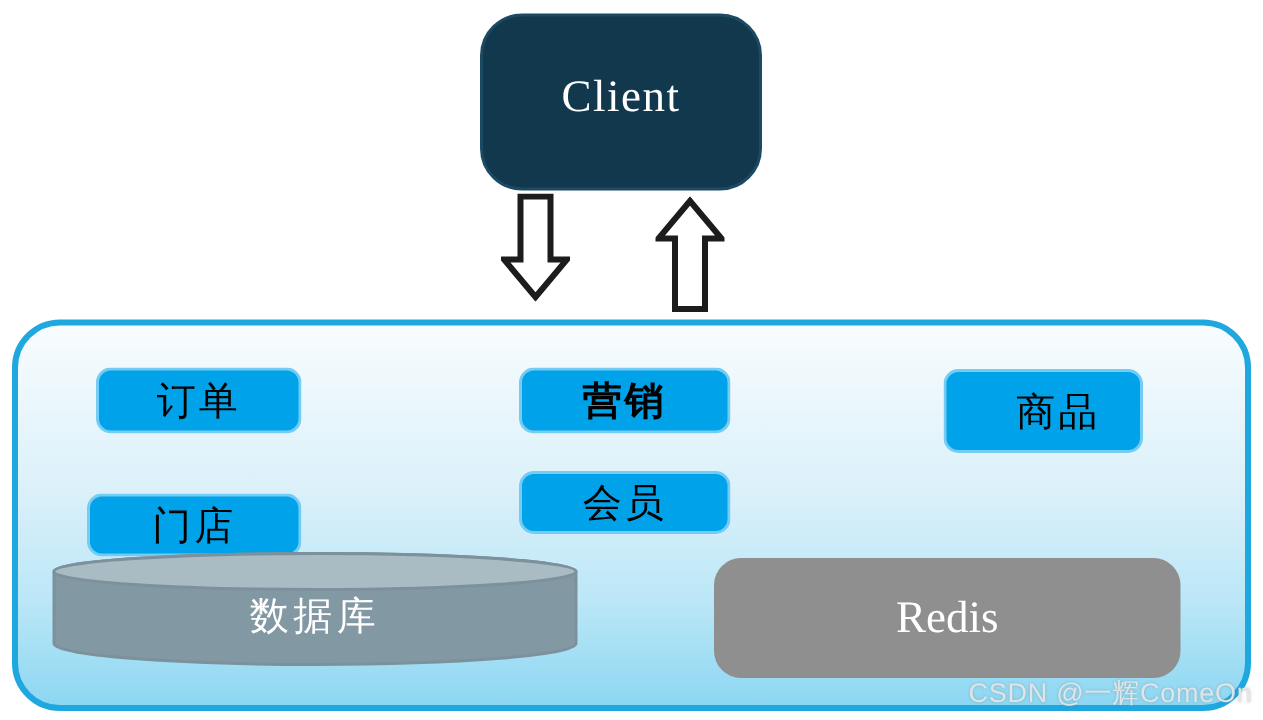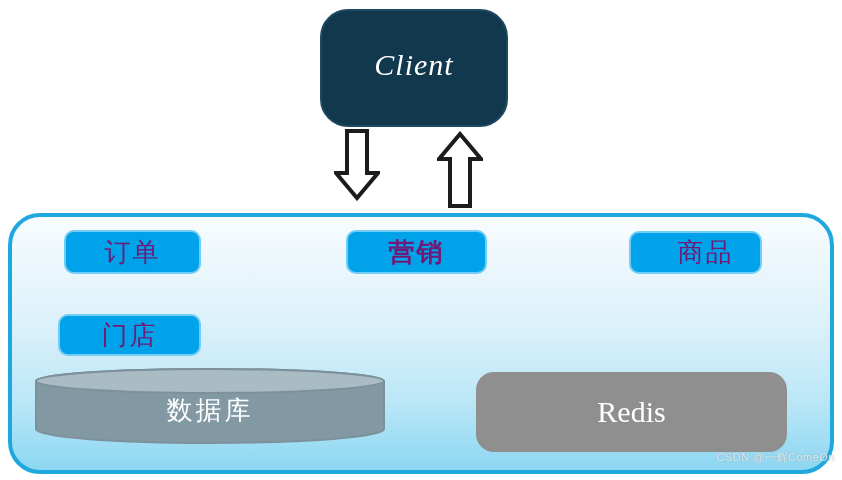--- a/index.html
+++ b/index.html
@@ -25,21 +25,21 @@
     overflow: hidden;
   }
   .stage { position: relative; width: 842px; height: 480px; background: #ffffff; }
 
   
   .client-box {
     position: absolute; left: 320px; top: 9px; width: 188px; height: 118px;
     background: var(--client-bg);
     border: 2px solid var(--client-border);
     border-radius: 28px;
-    display: flex; align-items: center; justify-content: center; font-style: italic;
+    display: flex; align-items: center; justify-content: center;
   }
   .client-label {
     color: #ffffff; font-size: 30px; letter-spacing: 1px;
     transform: translateY(-3px);
   }
 
   
   .arrow { position: absolute; line-height: 0; }
   .arrow-down { left: 334px; top: 129px; }
   .arrow-up   { left: 437px; top: 131px; }
@@ -57,25 +57,25 @@
       var(--container-bottom) 100%);
   }
 
   
   .service {
     position: absolute;
     background: var(--service-bg);
     border: 2px solid var(--service-border);
     border-radius: 10px;
     display: flex; align-items: center; justify-content: center;
-    color: #701a75; font-size: 26px; letter-spacing: 2px;
+    color: #000000; font-size: 26px; letter-spacing: 2px; margin-top: 15px;
   }
   .svc-order     { left: 52px;  top: 13px; width: 137px; height: 44px; }
   .svc-marketing { left: 334px; top: 13px; width: 141px; height: 44px; font-weight: bold; }
-  .svc-goods     { left: 617px; top: 14px; width: 133px; height: 43px; padding-left: 20px; }
+  .svc-goods     { left: 617px; top: 14px; width: 133px; height: 56px; padding-left: 20px; }
   .svc-store     { left: 46px;  top: 97px; width: 143px; height: 42px; }
   .svc-member    { left: 334px; top: 82px; width: 141px; height: 42px; }
   .svc-franchise { left: 605px; top: 82px; width: 164px; height: 42px; }
 
   
   .cylinder {
     position: absolute; left: 22px; top: 150px; width: 352px; height: 88px;
   }
   .cylinder svg { position: absolute; left: 0; top: 0; }
   .cyl-label {
@@ -90,21 +90,21 @@
     background: var(--redis-bg);
     border-radius: 18px;
     display: flex; align-items: center; justify-content: center;
     color: #ffffff; font-size: 30px;
   }
 
   
   .watermark {
     position: absolute; right: 7px; top: 450px;
     font-family: "Liberation Sans", "DejaVu Sans", sans-serif;
-    font-size: 11px;
+    font-size: 18px;
     color: rgba(226,230,232,0.96);
     text-shadow: 0 0 2px rgba(110,120,126,0.45);
     letter-spacing: 0.5px;
     z-index: 5;
   }
 </style>
 </head>
 <body>
 
 <div class="stage">
@@ -132,20 +132,23 @@
     </div>
     <div class="service svc-marketing">
       <span>营销</span>
     </div>
     <div class="service svc-goods">
       <span>商品</span>
     </div>
     <div class="service svc-store">
       <span>门店</span>
     </div>
+    <div class="service svc-member">
+      <span>会员</span>
+    </div>
 
     <div class="cylinder">
       <svg width="352" height="88" viewBox="0 0 352 88" aria-hidden="true">
         <path d="M2,14 L2,62 A174,14 0 0 0 350,62 L350,14 A174,12 0 0 0 2,14 Z" fill="var(--cyl-body)" stroke="var(--cyl-stroke)" stroke-width="2"></path>
         <ellipse cx="176" cy="14" rx="174" ry="12" fill="var(--cyl-top)" stroke="var(--cyl-stroke)" stroke-width="2"></ellipse>
       </svg>
       <span class="cyl-label">数据库</span>
     </div>
 
     <div class="redis-box">

